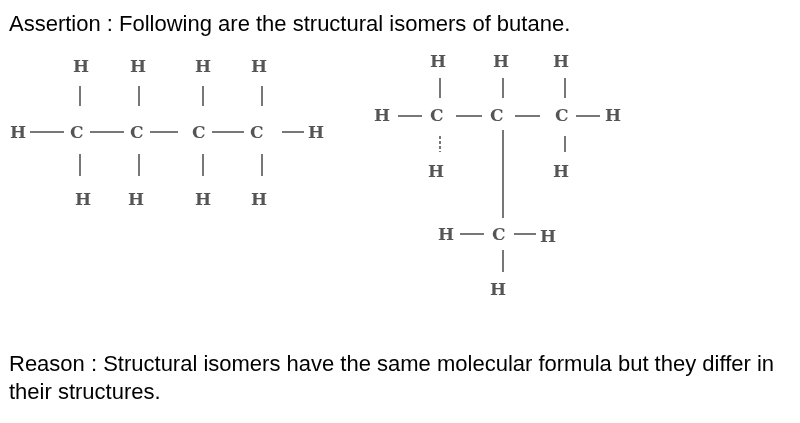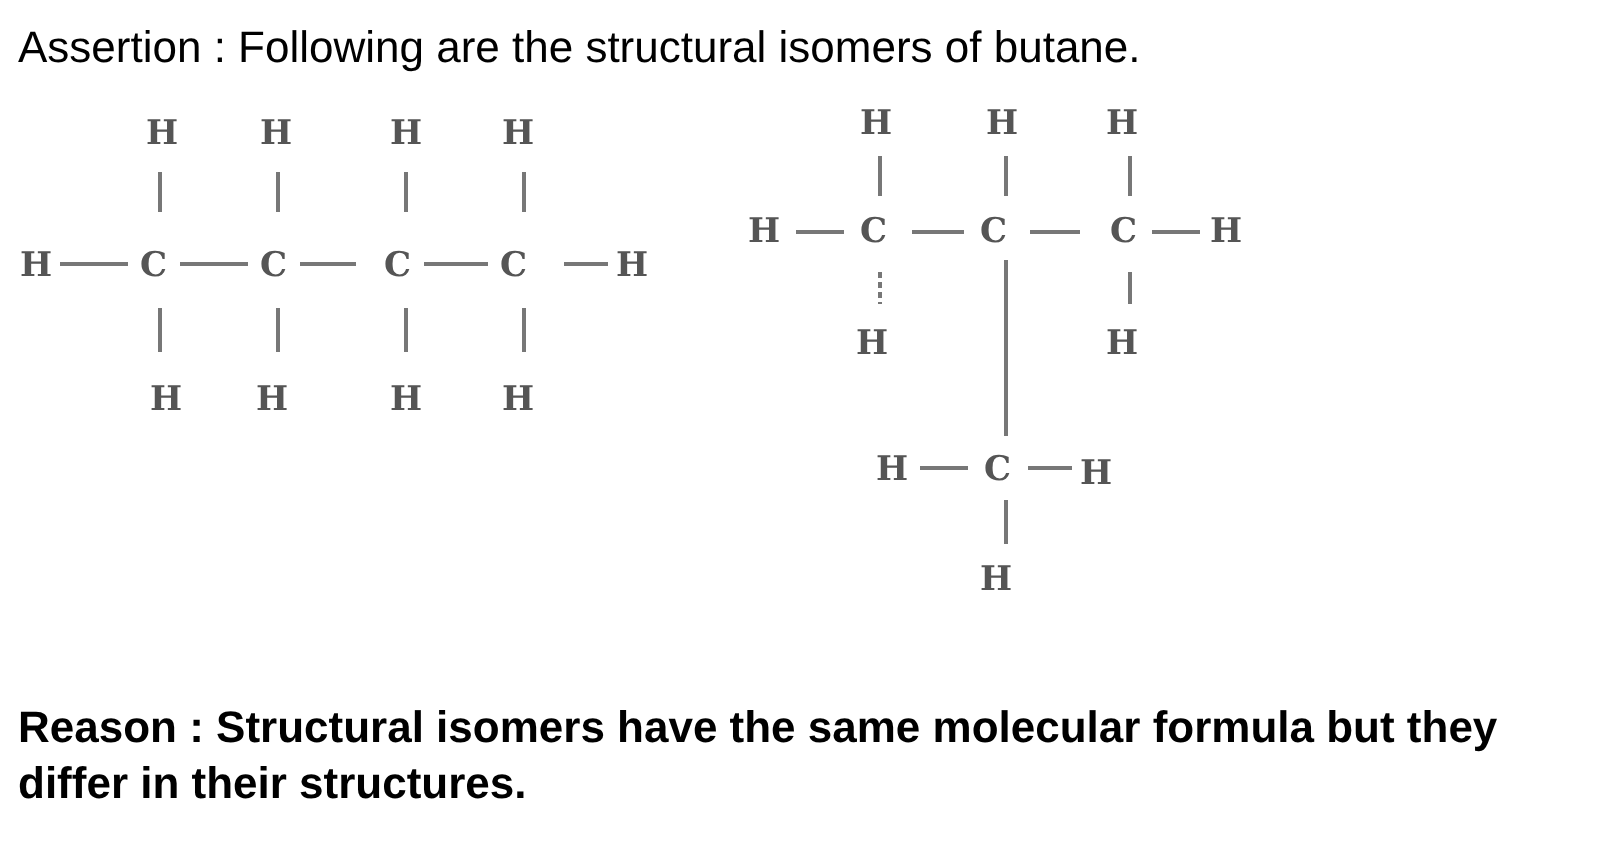--- a/index.html
+++ b/index.html
@@ -1,20 +1,20 @@
 <!DOCTYPE html>
 <html><head>
 <meta charset="utf-8">
 <style>
   html, body { margin: 0; padding: 0; background: #ffffff; }
   body { width: 800px; height: 423px; position: relative; overflow: hidden;
          font-family: "Liberation Sans", sans-serif; color: #000; }
   .text { position: absolute; left: 9px; font-size: 22px; line-height: 28px; }
   #assertion { top: 10px; width: 780px; }
-  #reason { top: 350px; width: 780px; font-weight: bold; }
+  #reason { top: 350px; width: 780px; }
   .struct { position: absolute; }
   .struct svg text { font-family: "DejaVu Serif", serif; font-weight: bold; font-size: 17px; fill: #555; }
   .struct svg line { stroke: #777; stroke-width: 2; }
 </style>
 </head>
 <body>
 
 <div class="text" id="assertion">Assertion : Following are the structural isomers of butane.</div>
 
 <div class="struct" style="left:0;top:50px;width:340px;height:170px;">

